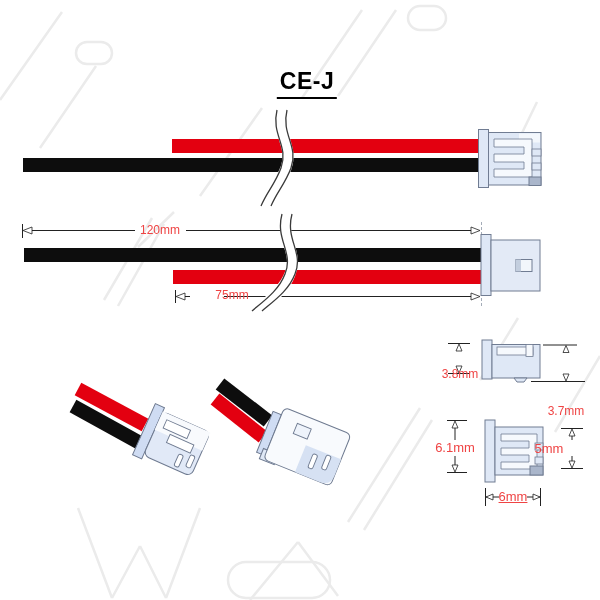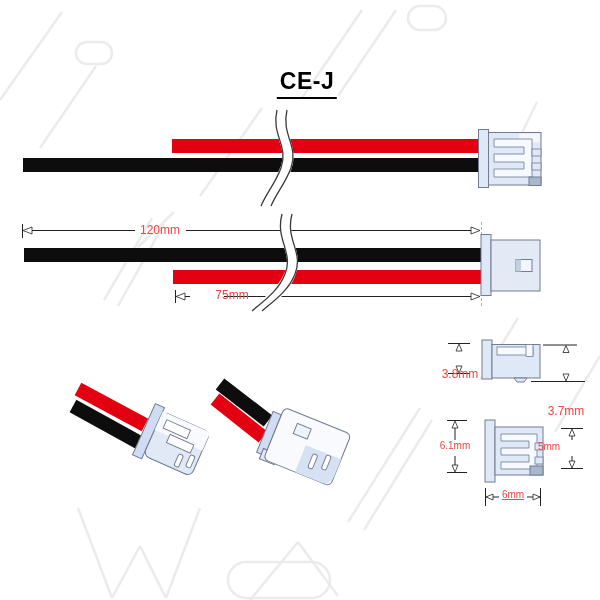--- a/index.html
+++ b/index.html
@@ -1,21 +1,21 @@
 <!DOCTYPE html>
 <html><head>
 <meta charset="utf-8">
 <style>
   html,body{margin:0;padding:0;background:#fff;}
   #stage{position:relative;width:600px;height:600px;background:#ffffff;overflow:hidden;
          font-family:"Liberation Sans",sans-serif;}
   #drawing{position:absolute;left:0;top:0;}
   .label{position:absolute;transform:translateX(-50%);font-size:12px;color:#ef4444;
          white-space:nowrap;line-height:1;}
-  .label.big{font-size:10px;}
+  .label.big{font-size:13px;}
   .title{position:absolute;transform:translateX(-50%);font-weight:bold;font-size:23px;
          letter-spacing:.5px;color:#000;border-bottom:2.5px solid #000;padding:0 3px 2px;}
 </style>
 </head>
 <body>
 
 <div id="stage">
 
 <svg id="drawing" width="600" height="600" viewBox="0 0 600 600">
 

